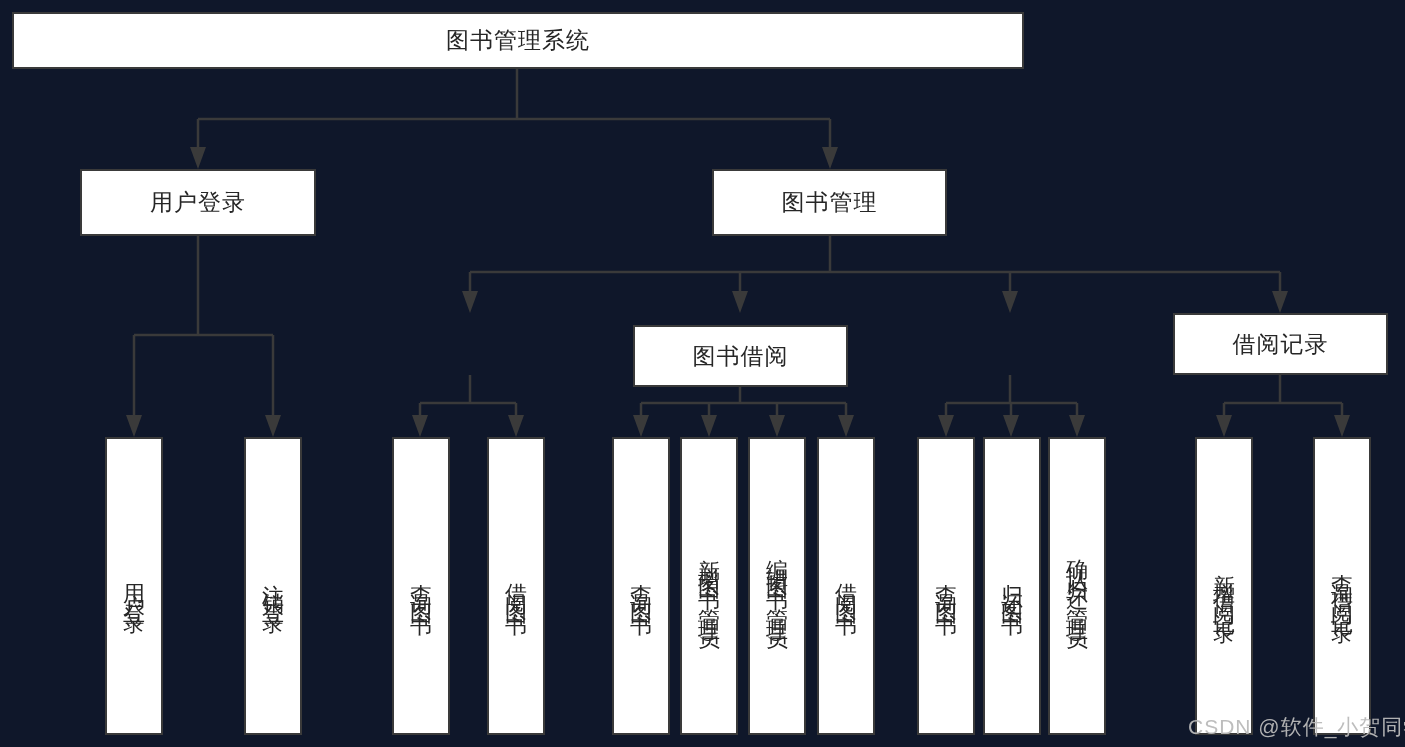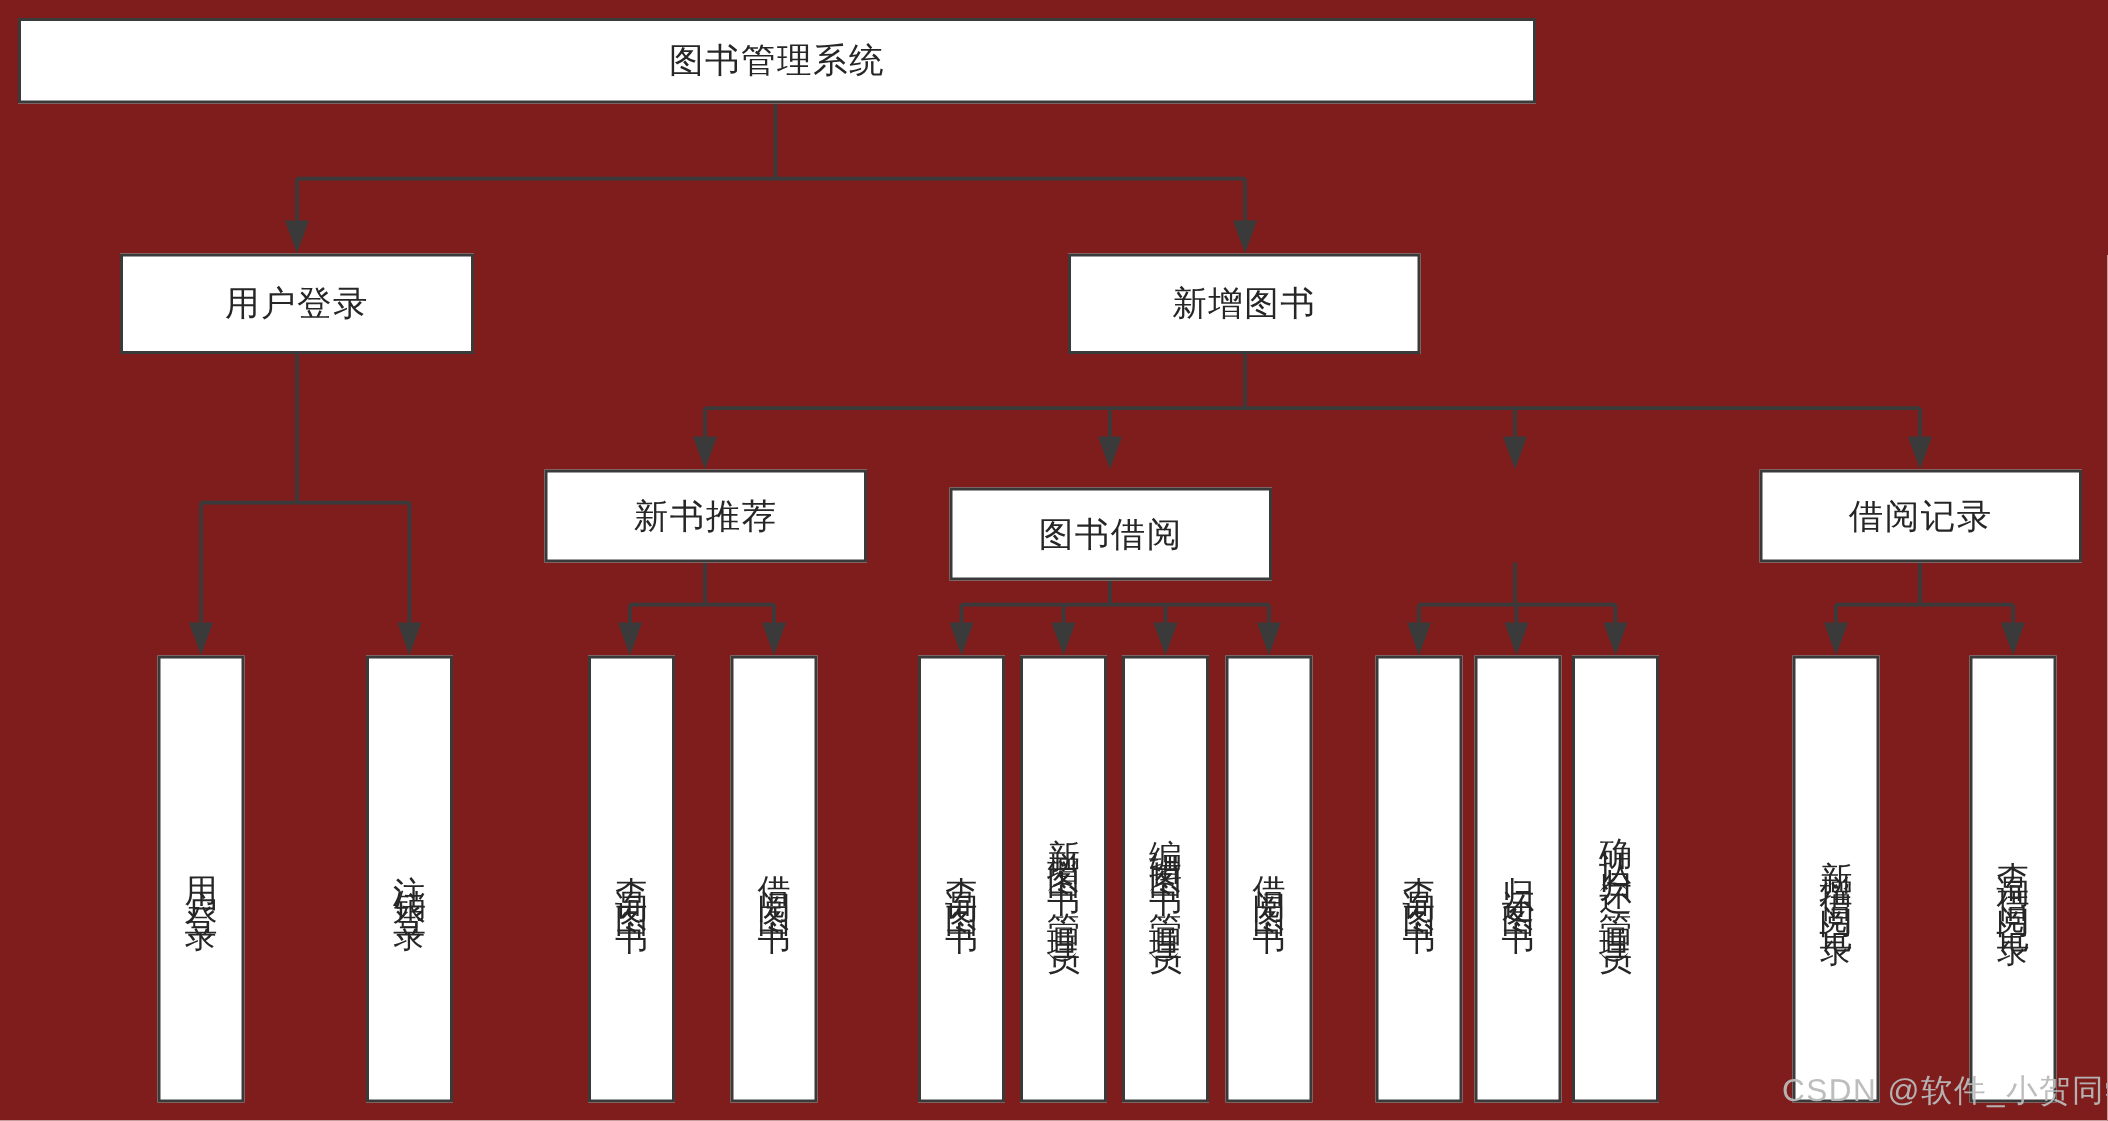--- a/index.html
+++ b/index.html
@@ -5,21 +5,21 @@
   html, body {
     margin: 0;
     padding: 0;
     background: #ffffff;
     font-family: "Liberation Sans", sans-serif;
   }
   .canvas {
     position: relative;
     width: 1405px;
     height: 747px;
-    background: #7f1d1d;
+    background: #0f172a;
     overflow: hidden;
   }
   .connectors {
     position: absolute;
     left: 0;
     top: 0;
     width: 1405px;
     height: 747px;
     pointer-events: none;
   }
@@ -132,26 +132,23 @@
   </svg>
 
   <div class="box h-box" id="n-root">
     <span>图书管理系统</span>
   </div>
 
   <div class="box h-box" id="n-user-login">
     <span>用户登录</span>
   </div>
   <div class="box h-box" id="n-book-mgmt">
-    <span>新增图书</span>
+    <span>图书管理</span>
   </div>
 
-  <div class="box h-box" id="n-new-book-rec">
-    <span>新书推荐</span>
-  </div>
   <div class="box h-box" id="n-book-borrow">
     <span>图书借阅</span>
   </div>
   <div class="box h-box" id="n-borrow-records">
     <span>借阅记录</span>
   </div>
 
   <div class="box v-box leaf" id="l-user-login">
     <span>用户登录</span>
   </div>

